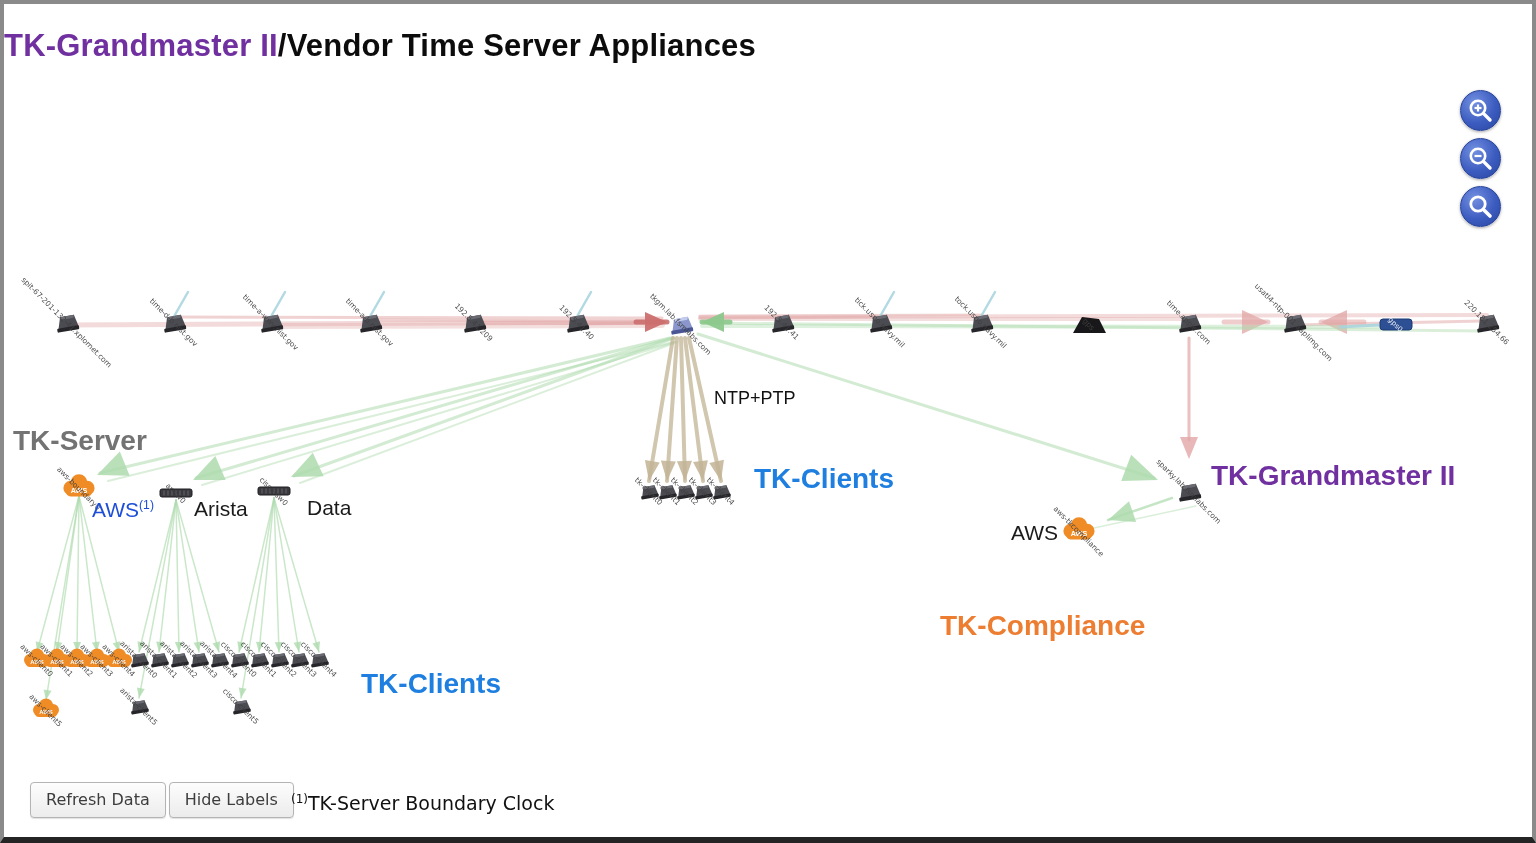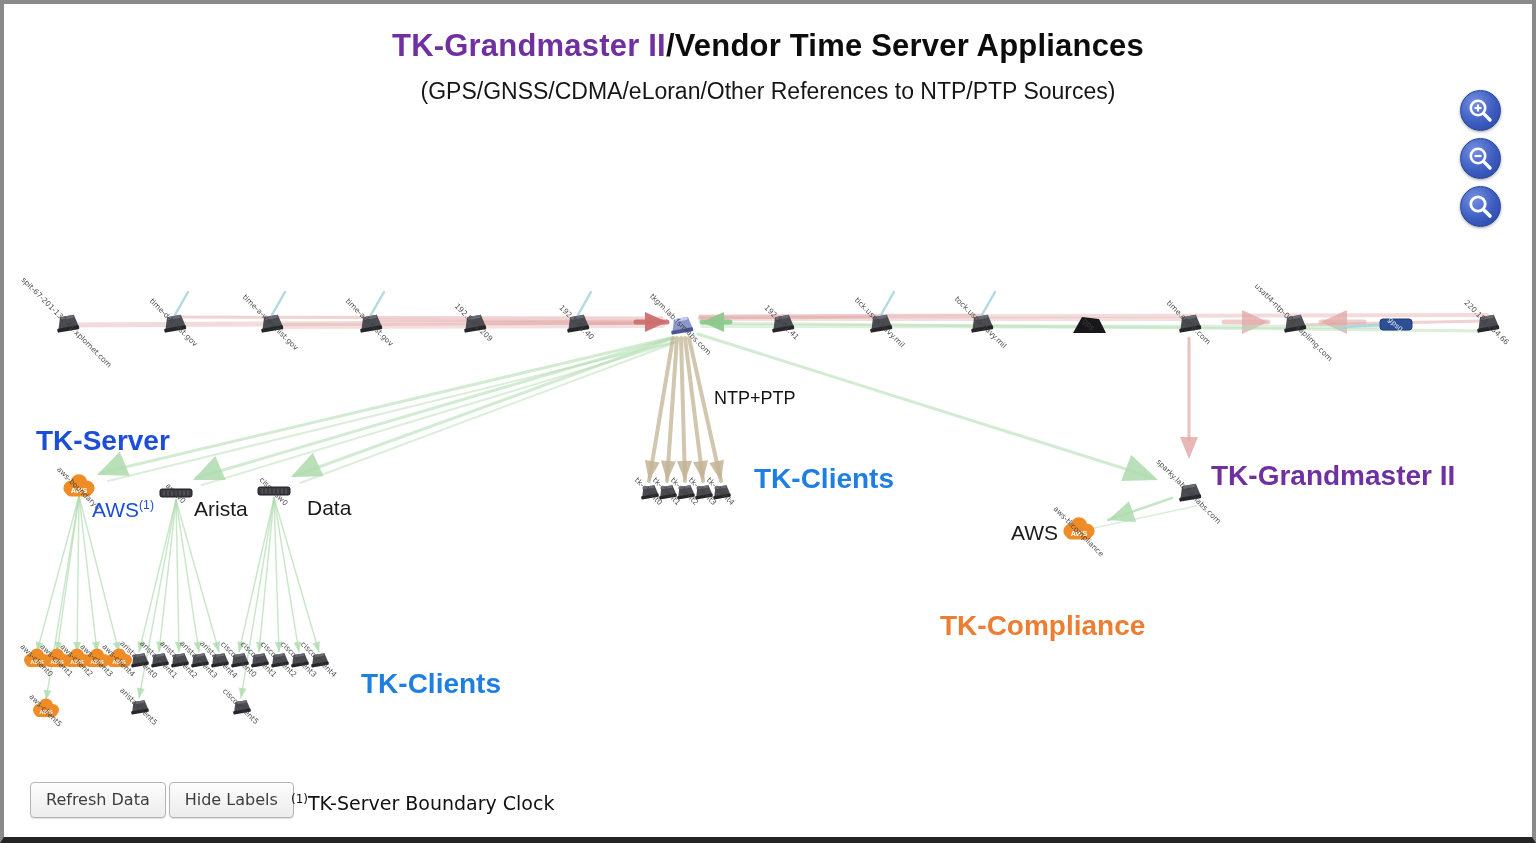--- a/index.html
+++ b/index.html
@@ -1,21 +1,21 @@
 <!DOCTYPE html>
 <html><head>
 <meta charset="utf-8">
 <style>
   html,body{margin:0;padding:0;background:#9a9a9a;}
   #app{
     position:relative;width:1536px;height:843px;box-sizing:border-box;
     background:#ffffff;border:4px solid #8a8a8a;border-bottom:6px solid #242424;
     font-family:"Liberation Sans",sans-serif;overflow:hidden;
   }
-  .title-line{position:absolute;top:24px;left:0;width:100%;text-align:center;
+  .title-line{position:absolute;top:24px;left:0;width:100%;
     font-size:31px;font-weight:700;color:#0c0c0c;letter-spacing:.2px;}
   .t-purple{color:#7030a0;}
   .subtitle{position:absolute;top:74px;left:0;width:100%;text-align:center;
     font-size:23px;font-weight:400;color:#161616;}
   #graph-svg{position:absolute;top:0;left:0;}
   .anno{position:absolute;white-space:nowrap;line-height:1.05;font-family:"Liberation Sans",sans-serif;text-align:right;}
   .anno sup{font-size:58%;vertical-align:super;}
   
   #zoom-controls{position:absolute;left:1456px;top:86px;display:flex;flex-direction:column;}
   .zoom-btn{width:41px;height:41px;border-radius:50%;margin-bottom:7px;border:1px solid #26439a;
@@ -37,21 +37,20 @@
   .legend-label{margin-left:14px;font-size:26px;color:#2d2d2d;}
 </style>
 </head>
 <body>
 
 <div id="app">
 
   <div class="title-line">
     <span class="t-purple">TK-Grandmaster II</span><span>/</span><span>Vendor Time Server Appliances</span>
   </div>
-  <div class="subtitle">(GPS/GNSS/CDMA/eLoran/Other References to NTP/PTP Sources)</div>
 
   <svg id="graph-svg" width="1536" height="843" viewBox="0 0 1536 843">
       <line x1="63" y1="321" x2="658" y2="318" stroke="#e2a6a6" stroke-width="5" opacity="0.4" stroke-linecap="round"></line>
       <line x1="170" y1="313" x2="658" y2="314" stroke="#e2a6a6" stroke-width="3" opacity="0.5" stroke-linecap="round"></line>
       <line x1="267" y1="322" x2="658" y2="321" stroke="#e2a6a6" stroke-width="6" opacity="0.35" stroke-linecap="round"></line>
       <line x1="366" y1="316" x2="658" y2="317" stroke="#e2a6a6" stroke-width="3" opacity="0.5" stroke-linecap="round"></line>
       <line x1="470" y1="319" x2="658" y2="319" stroke="#e2a6a6" stroke-width="4" opacity="0.4" stroke-linecap="round"></line>
       <line x1="573" y1="320" x2="658" y2="319" stroke="#e2a6a6" stroke-width="3" opacity="0.5" stroke-linecap="round"></line>
       <line x1="632" y1="318" x2="663" y2="318" stroke="#cc6f6f" stroke-width="5" opacity="0.9" stroke-linecap="round"></line>
       <polygon points="663,318 641,328 641,308" fill="#cc6f6f" opacity="0.95"></polygon>
@@ -491,21 +490,21 @@
       <text x="135" y="705" text-anchor="middle" font-size="7.5" fill="#3f3f3f" transform="rotate(45 135 702)" opacity="0.92" font-family="&quot;DejaVu Sans&quot;,&quot;Liberation Sans&quot;,sans-serif">arista-client5</text>
       <text x="235" y="658" text-anchor="middle" font-size="7.5" fill="#3f3f3f" transform="rotate(45 235 655)" opacity="0.92" font-family="&quot;DejaVu Sans&quot;,&quot;Liberation Sans&quot;,sans-serif">cisco-client0</text>
       <text x="255" y="658" text-anchor="middle" font-size="7.5" fill="#3f3f3f" transform="rotate(45 255 655)" opacity="0.92" font-family="&quot;DejaVu Sans&quot;,&quot;Liberation Sans&quot;,sans-serif">cisco-client1</text>
       <text x="275" y="658" text-anchor="middle" font-size="7.5" fill="#3f3f3f" transform="rotate(45 275 655)" opacity="0.92" font-family="&quot;DejaVu Sans&quot;,&quot;Liberation Sans&quot;,sans-serif">cisco-client2</text>
       <text x="295" y="658" text-anchor="middle" font-size="7.5" fill="#3f3f3f" transform="rotate(45 295 655)" opacity="0.92" font-family="&quot;DejaVu Sans&quot;,&quot;Liberation Sans&quot;,sans-serif">cisco-client3</text>
       <text x="315" y="658" text-anchor="middle" font-size="7.5" fill="#3f3f3f" transform="rotate(45 315 655)" opacity="0.92" font-family="&quot;DejaVu Sans&quot;,&quot;Liberation Sans&quot;,sans-serif">cisco-client4</text>
       <text x="237" y="705" text-anchor="middle" font-size="7.5" fill="#3f3f3f" transform="rotate(45 237 702)" opacity="0.92" font-family="&quot;DejaVu Sans&quot;,&quot;Liberation Sans&quot;,sans-serif">cisco-client5</text>
     </svg>
 
   <div id="annotations">
-      <div class="anno" style="left: 32px; top: 422px; font-size: 28px; color: #1d4ed8; font-weight: 700;">TK-Server</div>
+      <div class="anno" style="left: 9px; top: 422px; font-size: 28px; color: #737373; font-weight: 700;">TK-Server</div>
       <div class="anno" style="left: 88px; top: 495px; font-size: 21px; color: #1d4ed8; font-weight: 400;">AWS<sup>(1)</sup></div>
       <div class="anno" style="left: 190px; top: 494px; font-size: 21px; color: rgb(26, 26, 26); font-weight: 400;">Arista</div>
       <div class="anno" style="left: 303px; top: 493px; font-size: 21px; color: rgb(26, 26, 26); font-weight: 400;">Data</div>
       <div class="anno" style="left: 710px; top: 385px; font-size: 18px; color: rgb(17, 17, 17); font-weight: 400;">NTP+PTP</div>
       <div class="anno" style="left: 750px; top: 460px; font-size: 28px; color: rgb(30, 127, 224); font-weight: 700;">TK-Clients</div>
       <div class="anno" style="left: 357px; top: 665px; font-size: 28px; color: rgb(30, 127, 224); font-weight: 700;">TK-Clients</div>
       <div class="anno" style="left: 1207px; top: 457px; font-size: 28px; color: rgb(112, 48, 160); font-weight: 700;">TK-Grandmaster II</div>
       <div class="anno" style="left: 1007px; top: 518px; font-size: 21px; color: rgb(26, 26, 26); font-weight: 400;">AWS</div>
       <div class="anno" style="left: 936px; top: 561px; font-size: 28px; color: rgb(237, 125, 49); font-weight: 700; margin-top: 46px;">TK-Compliance</div>
     </div>

